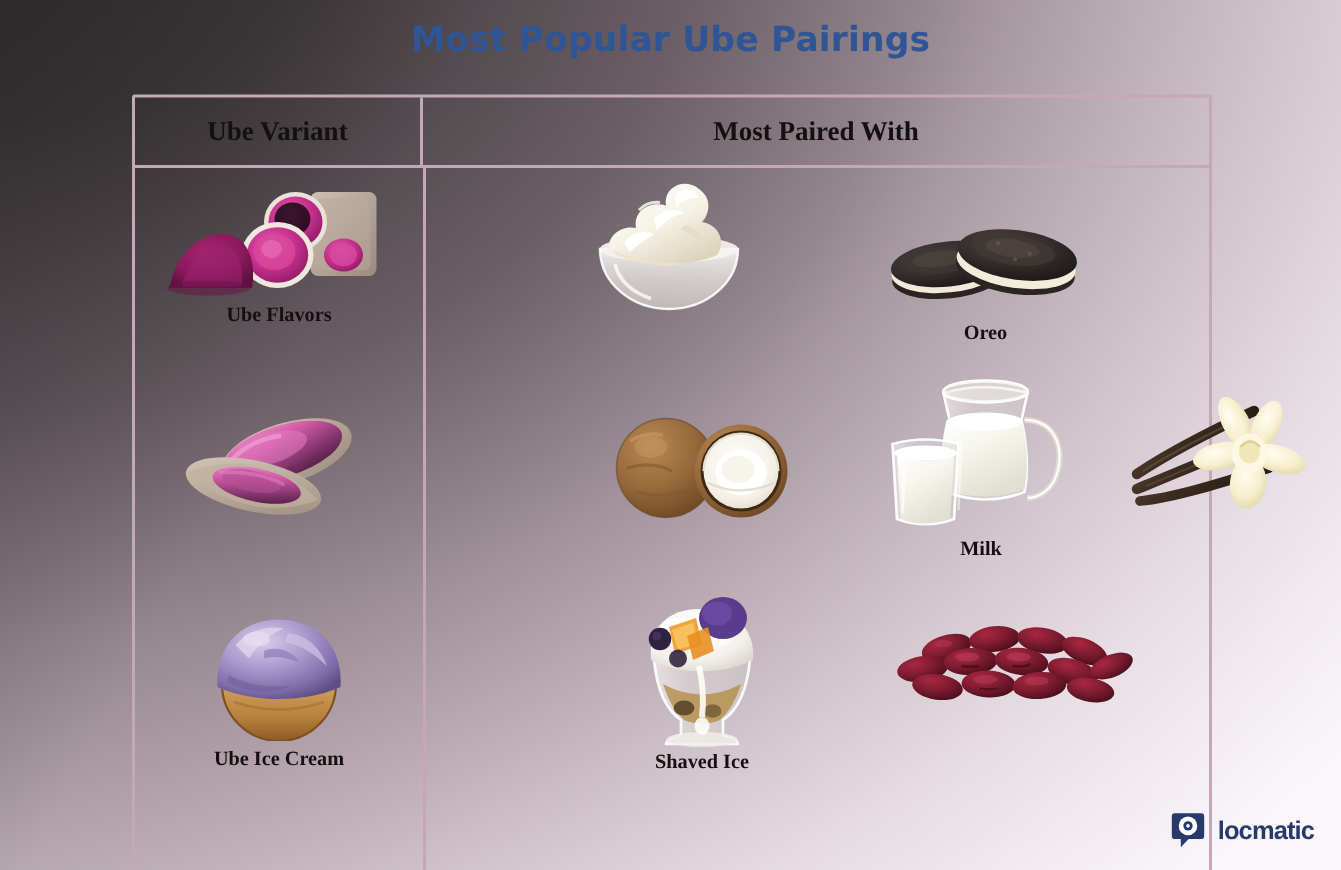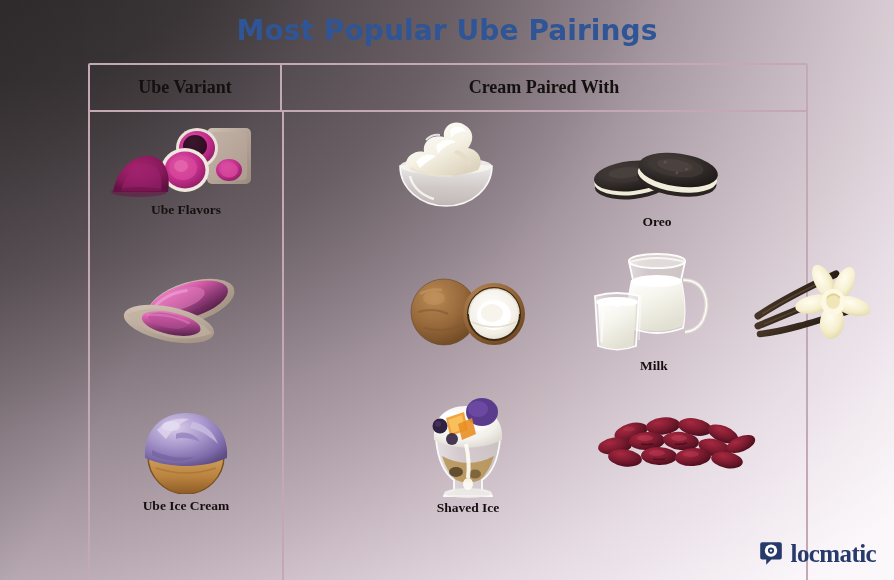--- a/index.html
+++ b/index.html
@@ -14,21 +14,21 @@
     overflow:hidden;
   }
   .poster::after{
     content:"";position:absolute;inset:0;pointer-events:none;
     background:linear-gradient(118deg, rgba(40,36,38,.55) 0%, rgba(90,80,86,.16) 27%, rgba(255,250,253,0) 52%, rgba(255,252,255,.30) 86%, rgba(255,253,255,.52) 100%);
   }
 
   
   .title{
     position:absolute;left:0;right:0;top:14px;text-align:center;
-    font-size:28px;font-weight:bold;letter-spacing:.1px;
+    font-size:23px;font-weight:bold;letter-spacing:.1px;
     color:#2f5596;z-index:5;
     font-family:"DejaVu Sans", sans-serif;
   }
 
   
   .table{
     position:absolute;left:88px;top:63px;width:720px;height:576px;
     border:2px solid #c5a8b5;border-radius:2px;
     box-sizing:border-box;z-index:4;
   }
@@ -71,37 +71,37 @@
   
   .ube-flavors{width:150px;height:78px;}
 
   
   .logo{
     position:absolute;right:18px;bottom:14px;
     display:flex;align-items:center;gap:7px;z-index:6;
   }
   .logo-mark{width:26px;height:26px;flex:0 0 auto;}
   .logo-text{
-    font-family:Liberation Serif, serif;
-    font-size:25px;font-weight:bold;color:#263a6b;letter-spacing:-.6px;
+    font-family:Liberation Sans, sans-serif;
+    font-size:17px;font-weight:bold;color:#263a6b;letter-spacing:-.6px;
     line-height:1;
   }
 </style>
 </head>
 <body>
 
 <div class="poster">
 
   <div class="title">Most Popular Ube Pairings</div>
 
   <div class="table">
 
     <div class="thead">
       <div class="th th-variant">Ube Variant</div>
-      <div class="th th-paired">Cream Paired With</div>
+      <div class="th th-paired">Most Paired With</div>
     </div>
 
     <div class="vdiv"></div>
 
     <div class="col-left">
 
       <div class="cellrow r1">
         <div class="item" style="left:0;right:0;top:10px;">
           <div class="art ube-flavors">
             <svg width="150" height="78" viewBox="0 0 150 78">

